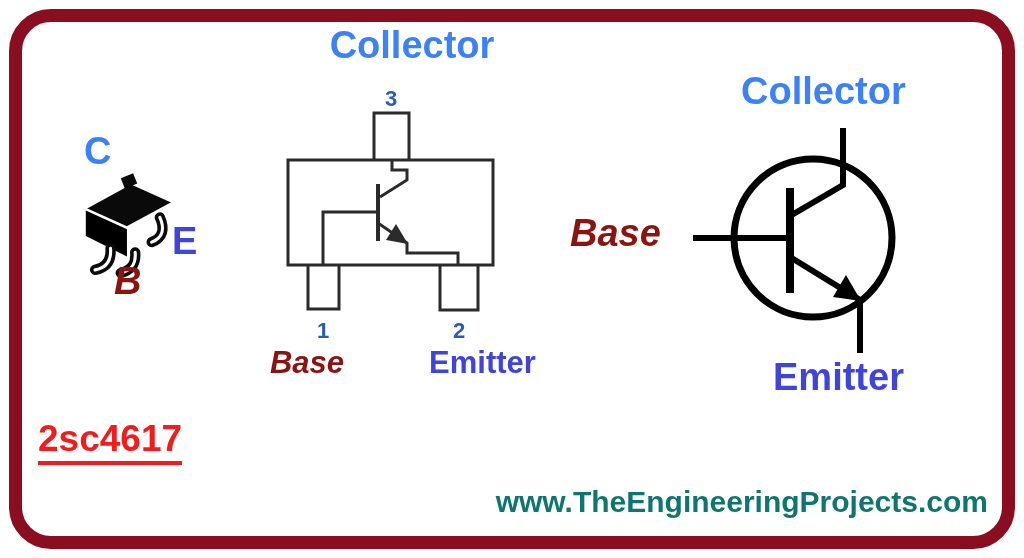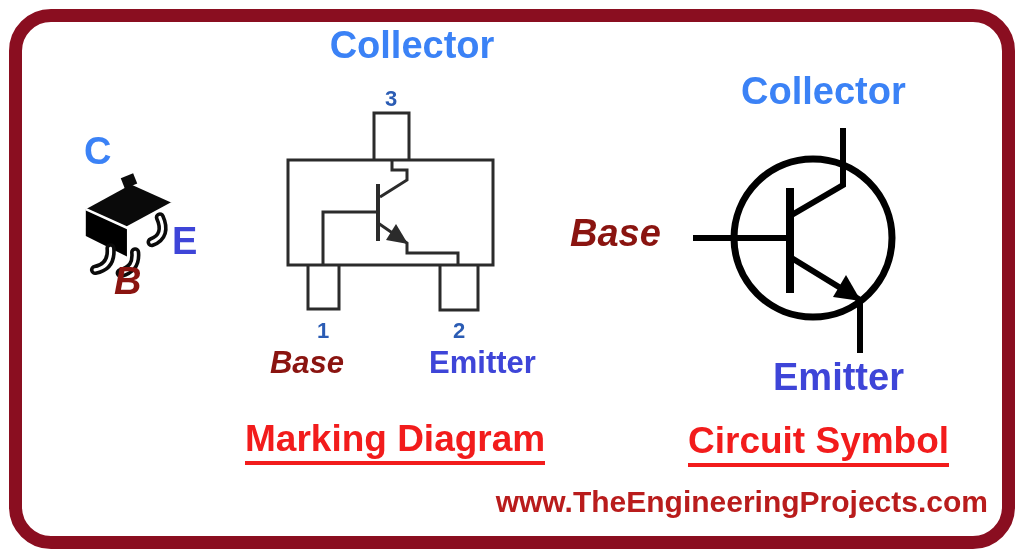--- a/index.html
+++ b/index.html
@@ -9,21 +9,21 @@
   }
   .frame{
     position:absolute;left:9px;top:9px;right:9px;bottom:9px;
     border:13px solid #8a0e20;border-radius:42px;pointer-events:none;
   }
   .lbl{position:absolute;white-space:nowrap;line-height:1.05;}
   .green{color:#3b82f6;}
   .maroon{color:#8a1410;font-style:italic;}
   .blue{color:#3e45d8;}
   .red{color:#f21c1c;}
-  .weblue{color:#b91c1c;}
+  .weblue{color:#0f766e;}
   .center{text-align:center;}
   .u{border-bottom:4px solid #f21c1c;padding-bottom:2px;}
   svg{position:absolute;overflow:visible;}
   svg text{font-family:"Liberation Sans","DejaVu Sans",sans-serif;font-weight:700;}
 </style>
 </head>
 <body>
 
 <div class="canvas">
 
@@ -73,33 +73,32 @@
     </g>
     <polygon points="125,164 103,160 113,144" fill="#2b2b2b"></polygon>
     <text x="108" y="26" font-size="22" text-anchor="middle" fill="#2b5cb4">3</text>
     <text x="40" y="258" font-size="22" text-anchor="middle" fill="#2b5cb4">1</text>
     <text x="176" y="258" font-size="22" text-anchor="middle" fill="#2b5cb4">2</text>
   </svg>
 
   <div class="lbl maroon center" style="left:252px;top:347px;width:110px;font-size:31px;">Base</div>
   <div class="lbl blue center" style="left:410px;top:347px;width:145px;font-size:31px;">Emitter</div>
 
-  <div class="lbl red" style="left:245px;top:420px;font-size:37px;"><span class="u">Marking Diagram</span></div>
+  <div class="lbl red" style="left:38px;top:420px;font-size:37px;"><span class="u">2sc4617</span></div>
 
   <div class="lbl green" style="left:741px;top:72px;font-size:38px;">Collector</div>
 
   <svg style="left:680px;top:120px;" width="280" height="240" viewBox="0 0 280 240">
     <circle cx="133" cy="118" r="79" stroke="#000" stroke-width="7" fill="none"></circle>
     <path d="M13,118 H110" stroke="#000" stroke-width="6" fill="none"></path>
     <path d="M110,68 V173" stroke="#000" stroke-width="8" fill="none"></path>
     <path d="M110,96 L163,65 V8" stroke="#000" stroke-width="6" fill="none"></path>
     <path d="M110,137 L180,180 V233" stroke="#000" stroke-width="6" fill="none"></path>
     <polygon points="181,181 153,177 166,155" fill="#000"></polygon>
   </svg>
 
   <div class="lbl maroon" style="left:570px;top:214px;font-size:38px;">Base</div>
   <div class="lbl blue" style="left:773px;top:358px;font-size:38px;">Emitter</div>
 
-  <div class="lbl red" style="left:688px;top:422px;font-size:37px;"><span class="u">Circuit Symbol</span></div>
 
   <div class="lbl weblue" style="right:36px;top:486px;font-size:30px;">www.TheEngineeringProjects.com</div>
 
 </div>
 
 </body></html>

